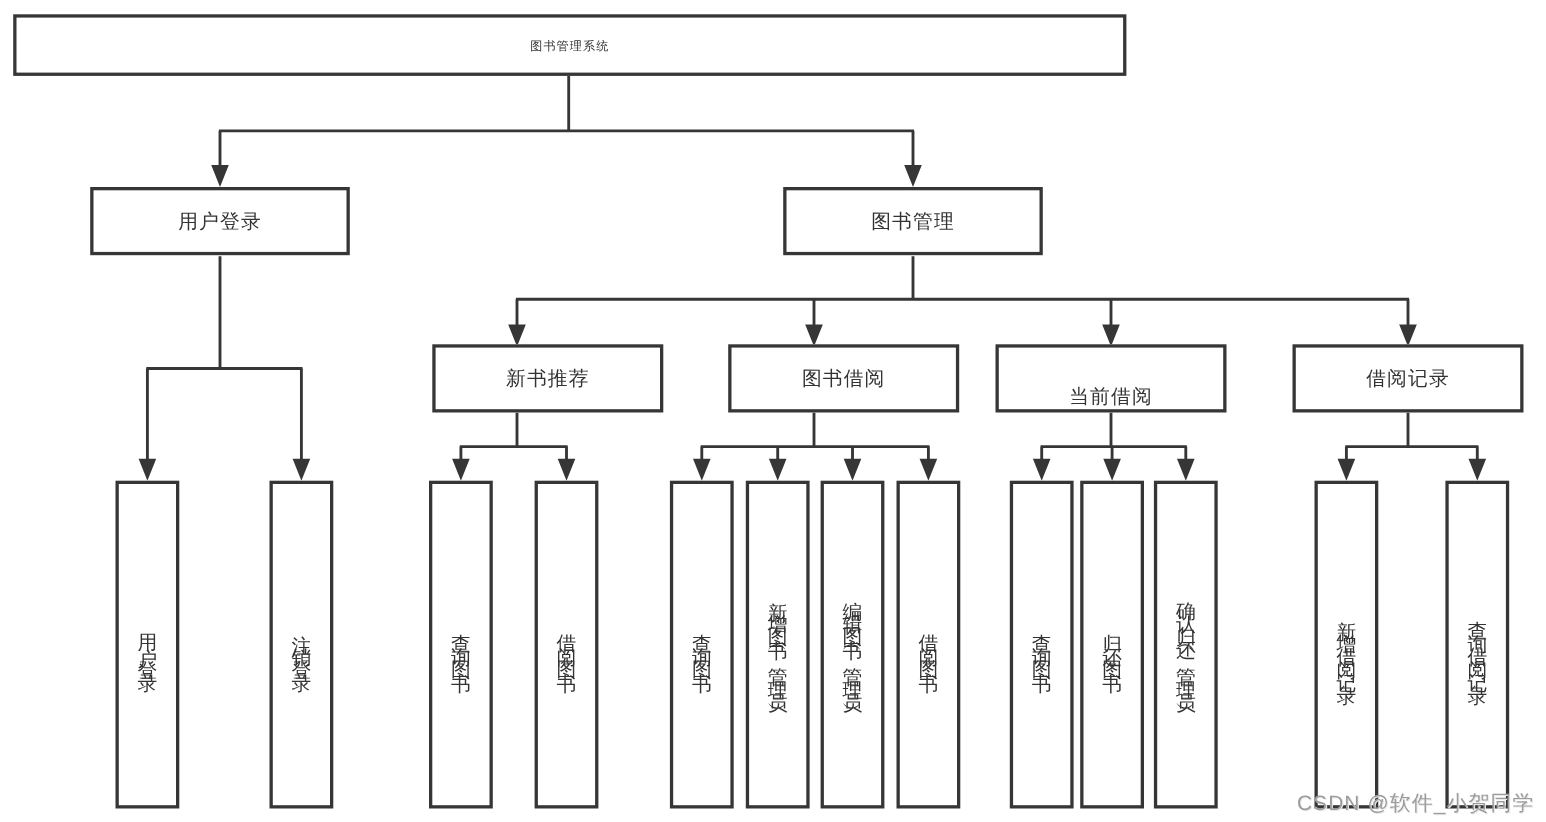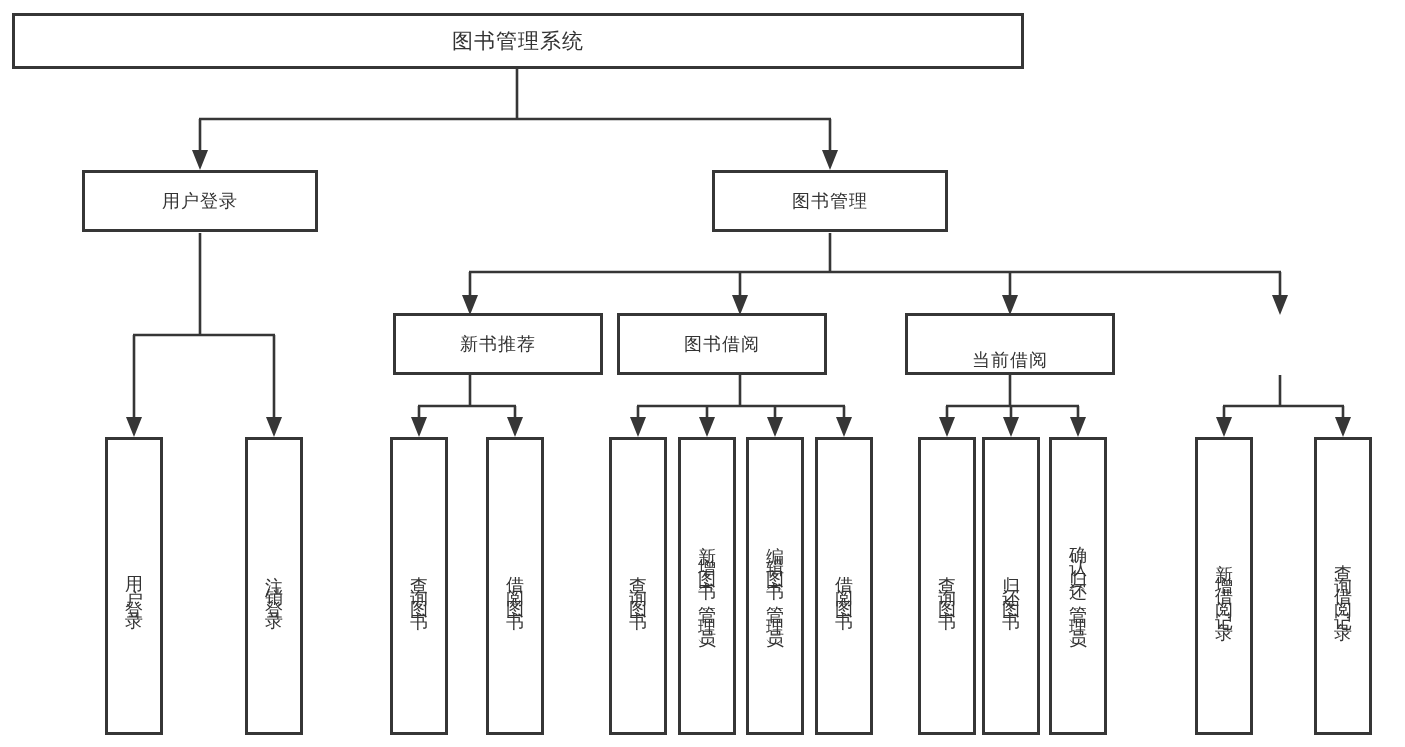--- a/index.html
+++ b/index.html
@@ -32,21 +32,21 @@
     color: #333333;
     z-index: 2;
   }
   .node-h {
     font-size: 18px;
     letter-spacing: 1px;
   }
   .node-root {
     left: 12px; top: 13px;
     width: 1012px; height: 56px;
-    font-size: 21px;
+    font-size: 11px;
   }
   .node-l2 {
     top: 170px;
     width: 236px; height: 62px;
   }
   .node-l3 {
     top: 313px;
     width: 210px; height: 62px;
   }
   .node-leaf {
@@ -125,25 +125,28 @@
   <div class="node node-l2 node-h" style="left:82px;">
     <span>用户登录</span>
   </div>
   <div class="node node-l2 node-h" style="left:712px;">
     <span>图书管理</span>
   </div>
 
   <div class="node node-l3 node-h" style="left:365px;margin-left:28px;">
     <span>新书推荐</span>
   </div>
-  <div class="node node-l3 node-h" style="left:617px;text-align:center;">
+  <div class="node node-l3 node-h" style="left:662px;text-align:center;">
     <span>图书借阅</span>
   </div>
   <div class="node node-l3 node-h" style="left:905px;align-items:flex-end;">
     <span>当前借阅</span>
+  </div>
+  <div class="node node-l3 node-h" style="left:1175px;">
+    <span>借阅记录</span>
   </div>
 
   <div class="node node-leaf" style="left:105px;">
     <span class="vtext">用户登录</span>
   </div>
   <div class="node node-leaf" style="left:245px;">
     <span class="vtext">注销登录</span>
   </div>
 
   <div class="node node-leaf" style="left:390px;">
@@ -176,14 +179,15 @@
     <span class="vtext">确认归还（管理员）</span>
   </div>
 
   <div class="node node-leaf" style="left:1195px;">
     <span class="vtext">新增借阅记录</span>
   </div>
   <div class="node node-leaf" style="left:1314px;">
     <span class="vtext">查询借阅记录</span>
   </div>
 
+  <div class="watermark">CSDN @软件_小贺同学</div>
 
 </div>
 
 </body></html>

